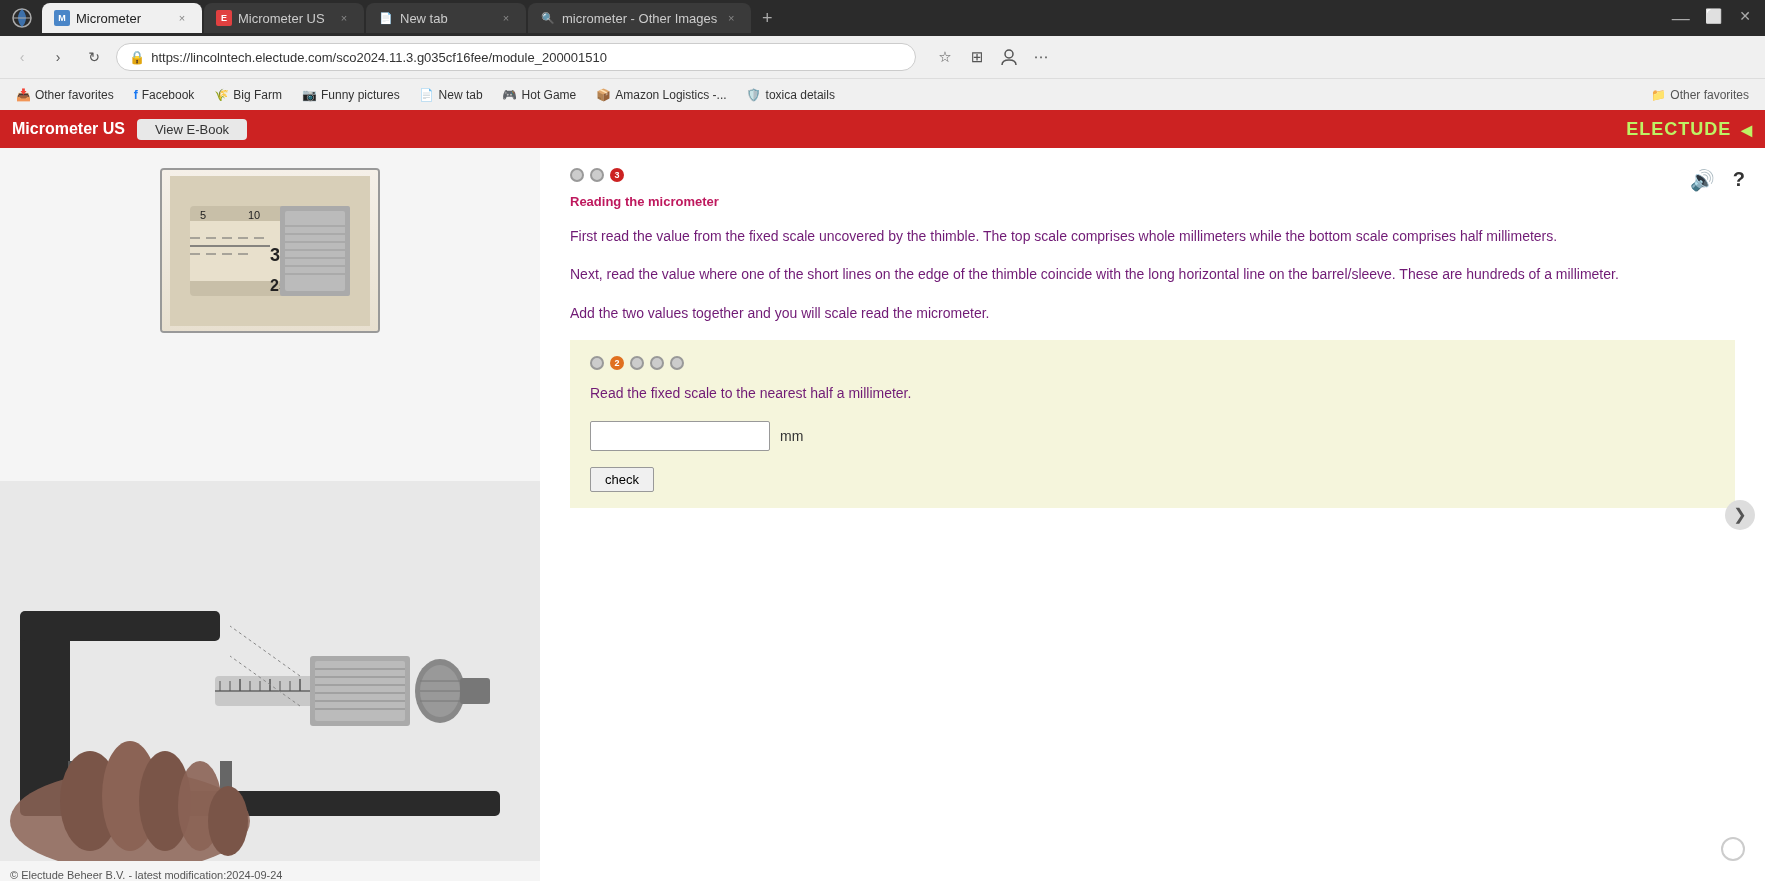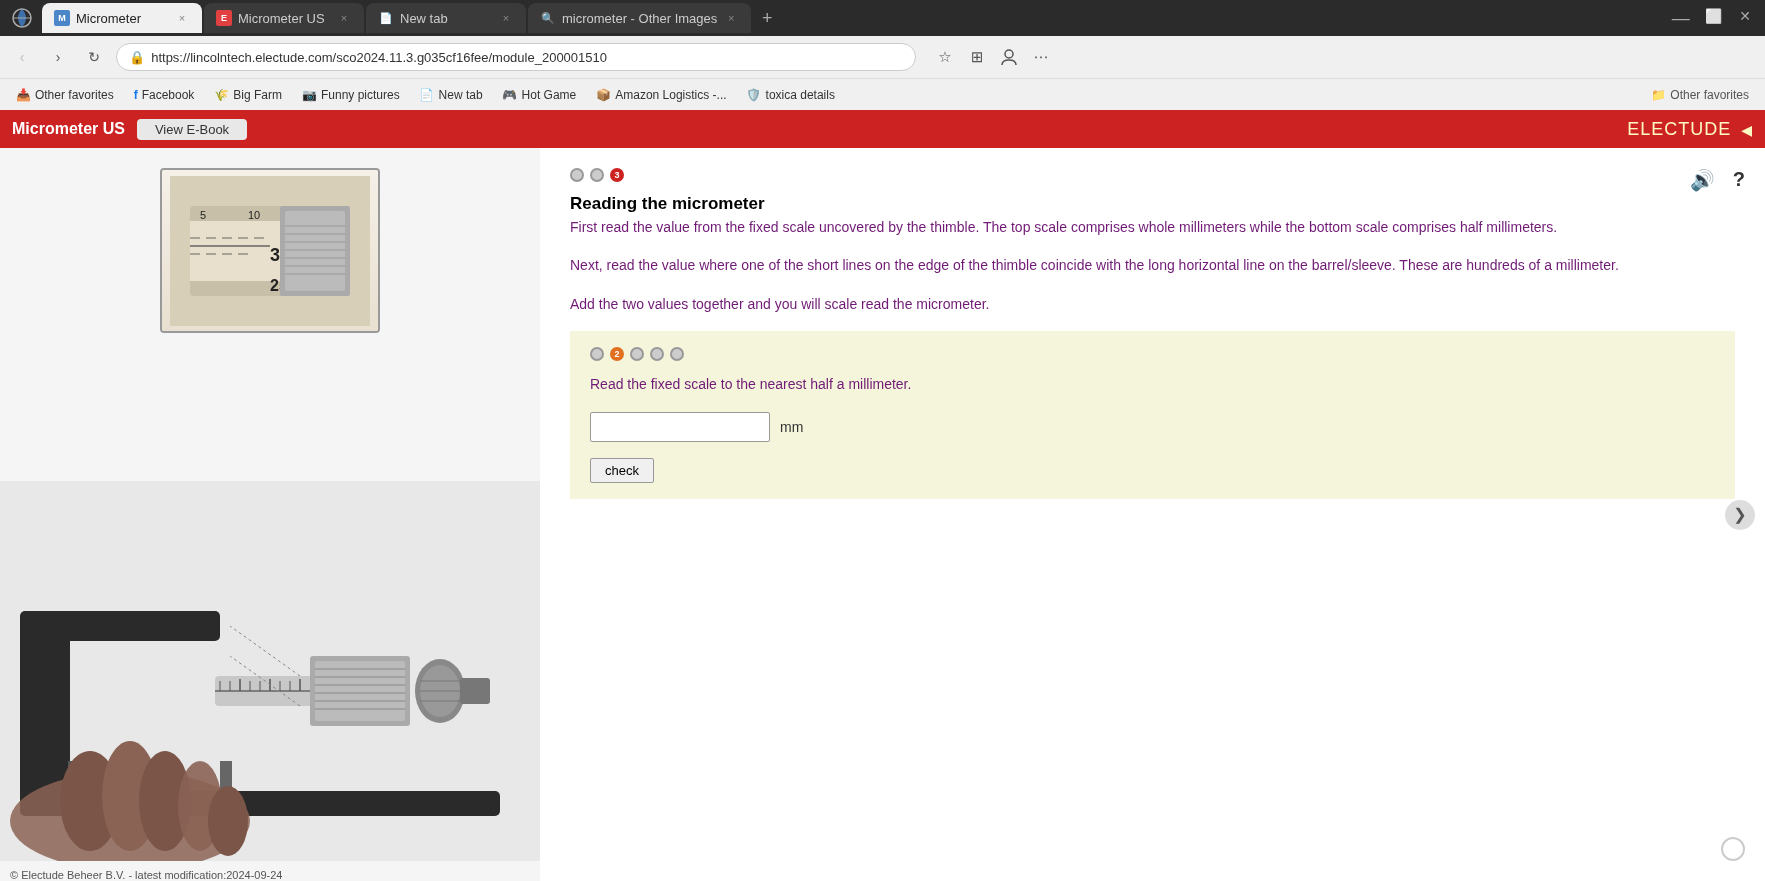--- a/index.html
+++ b/index.html
@@ -170,23 +170,23 @@
       background: #e8e8e8;
       border: none;
       border-radius: 4px;
       padding: 3px 18px;
       font-size: 13px;
       cursor: pointer;
       color: #333;
     }
     .electude-logo {
       margin-left: auto;
-      color: #fef9c3;
+      color: #bef264;
       font-size: 18px;
-      font-weight: normal;
+      font-weight: bold;
       letter-spacing: 1px;
     }
 
     
     .main-area {
       display: flex;
       flex: 1;
       overflow: hidden;
     }
 
@@ -276,24 +276,24 @@
     .dot.orange {
       background: #e07020;
       border-color: #e07020;
       color: white;
       font-size: 9px;
       display: flex; align-items: center; justify-content: center;
       font-weight: bold;
     }
 
     .section-title {
-      font-size: 17px;
+      font-size: 13px;
       font-weight: bold;
-      color: #000000;
-      margin-bottom: 2px;
+      color: #be185d;
+      margin-bottom: 16px;
     }
 
     .content-text {
       font-size: 14px;
       color: #701a75;
       line-height: 1.6;
       margin-bottom: 16px;
     }
 
     .highlighted-section {

